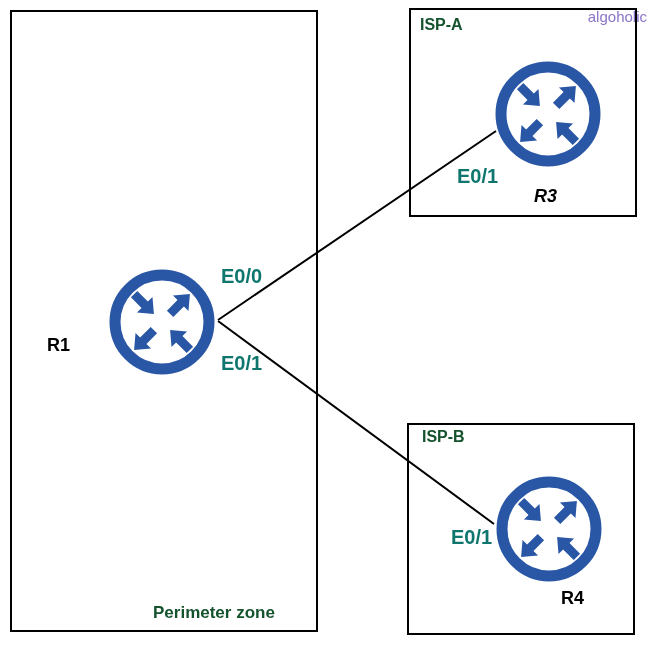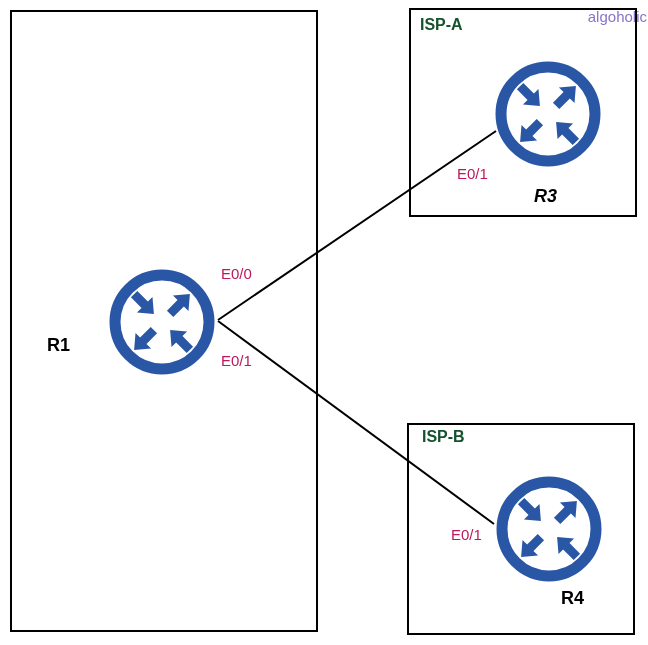--- a/index.html
+++ b/index.html
@@ -38,23 +38,23 @@
     color: #000000;
     font-size: 18px;
     white-space: nowrap;
   }
   #r1-label { left: 47px;  top: 307px; margin-top: 28px; }
   #r3-label { left: 534px; top: 186px; font-style: italic; }
   #r4-label { left: 561px; top: 588px; }
 
   .iface-label {
     position: absolute;
-    font-weight: normal;
-    color: #be185d;
-    font-size: 15px;
+    font-weight: bold;
+    color: #0f766e;
+    font-size: 20px;
     white-space: nowrap;
   }
   #iface-e00-r1 { left: 221px; top: 265px; }
   #iface-e01-r1 { left: 221px; top: 352px; }
   #iface-e01-r3 { left: 457px; top: 165px; }
   #iface-e01-r4 { left: 451px; top: 526px; }
 
   #links-svg {
     position: absolute;
     left: 0; top: 0;
@@ -114,20 +114,21 @@
   <svg class="router" id="router-r4" viewBox="0 0 110 110">
     <circle cx="55" cy="55" r="47" fill="#ffffff" stroke="#2a57a5" stroke-width="11"></circle>
     <g fill="#2a57a5">
       <path transform="translate(37,37) rotate(45)" d="M -14,-4.5 L 1,-4.5 L 1,-11 L 14,0 L 1,11 L 1,4.5 L -14,4.5 Z"></path>
       <path transform="translate(73,37) rotate(-45)" d="M -14,-4.5 L 1,-4.5 L 1,-11 L 14,0 L 1,11 L 1,4.5 L -14,4.5 Z"></path>
       <path transform="translate(37,73) rotate(135)" d="M -14,-4.5 L 1,-4.5 L 1,-11 L 14,0 L 1,11 L 1,4.5 L -14,4.5 Z"></path>
       <path transform="translate(73,73) rotate(-135)" d="M -14,-4.5 L 1,-4.5 L 1,-11 L 14,0 L 1,11 L 1,4.5 L -14,4.5 Z"></path>
     </g>
   </svg>
 
+  <div class="zone-label" id="perimeter-label">Perimeter zone</div>
   <div class="zone-label" id="ispa-label">ISP-A</div>
   <div class="zone-label" id="ispb-label">ISP-B</div>
 
   <div class="router-label" id="r1-label">R1</div>
   <div class="router-label" id="r3-label">R3</div>
   <div class="router-label" id="r4-label">R4</div>
 
   <div class="iface-label" id="iface-e00-r1">E0/0</div>
   <div class="iface-label" id="iface-e01-r1">E0/1</div>
   <div class="iface-label" id="iface-e01-r3">E0/1</div>

